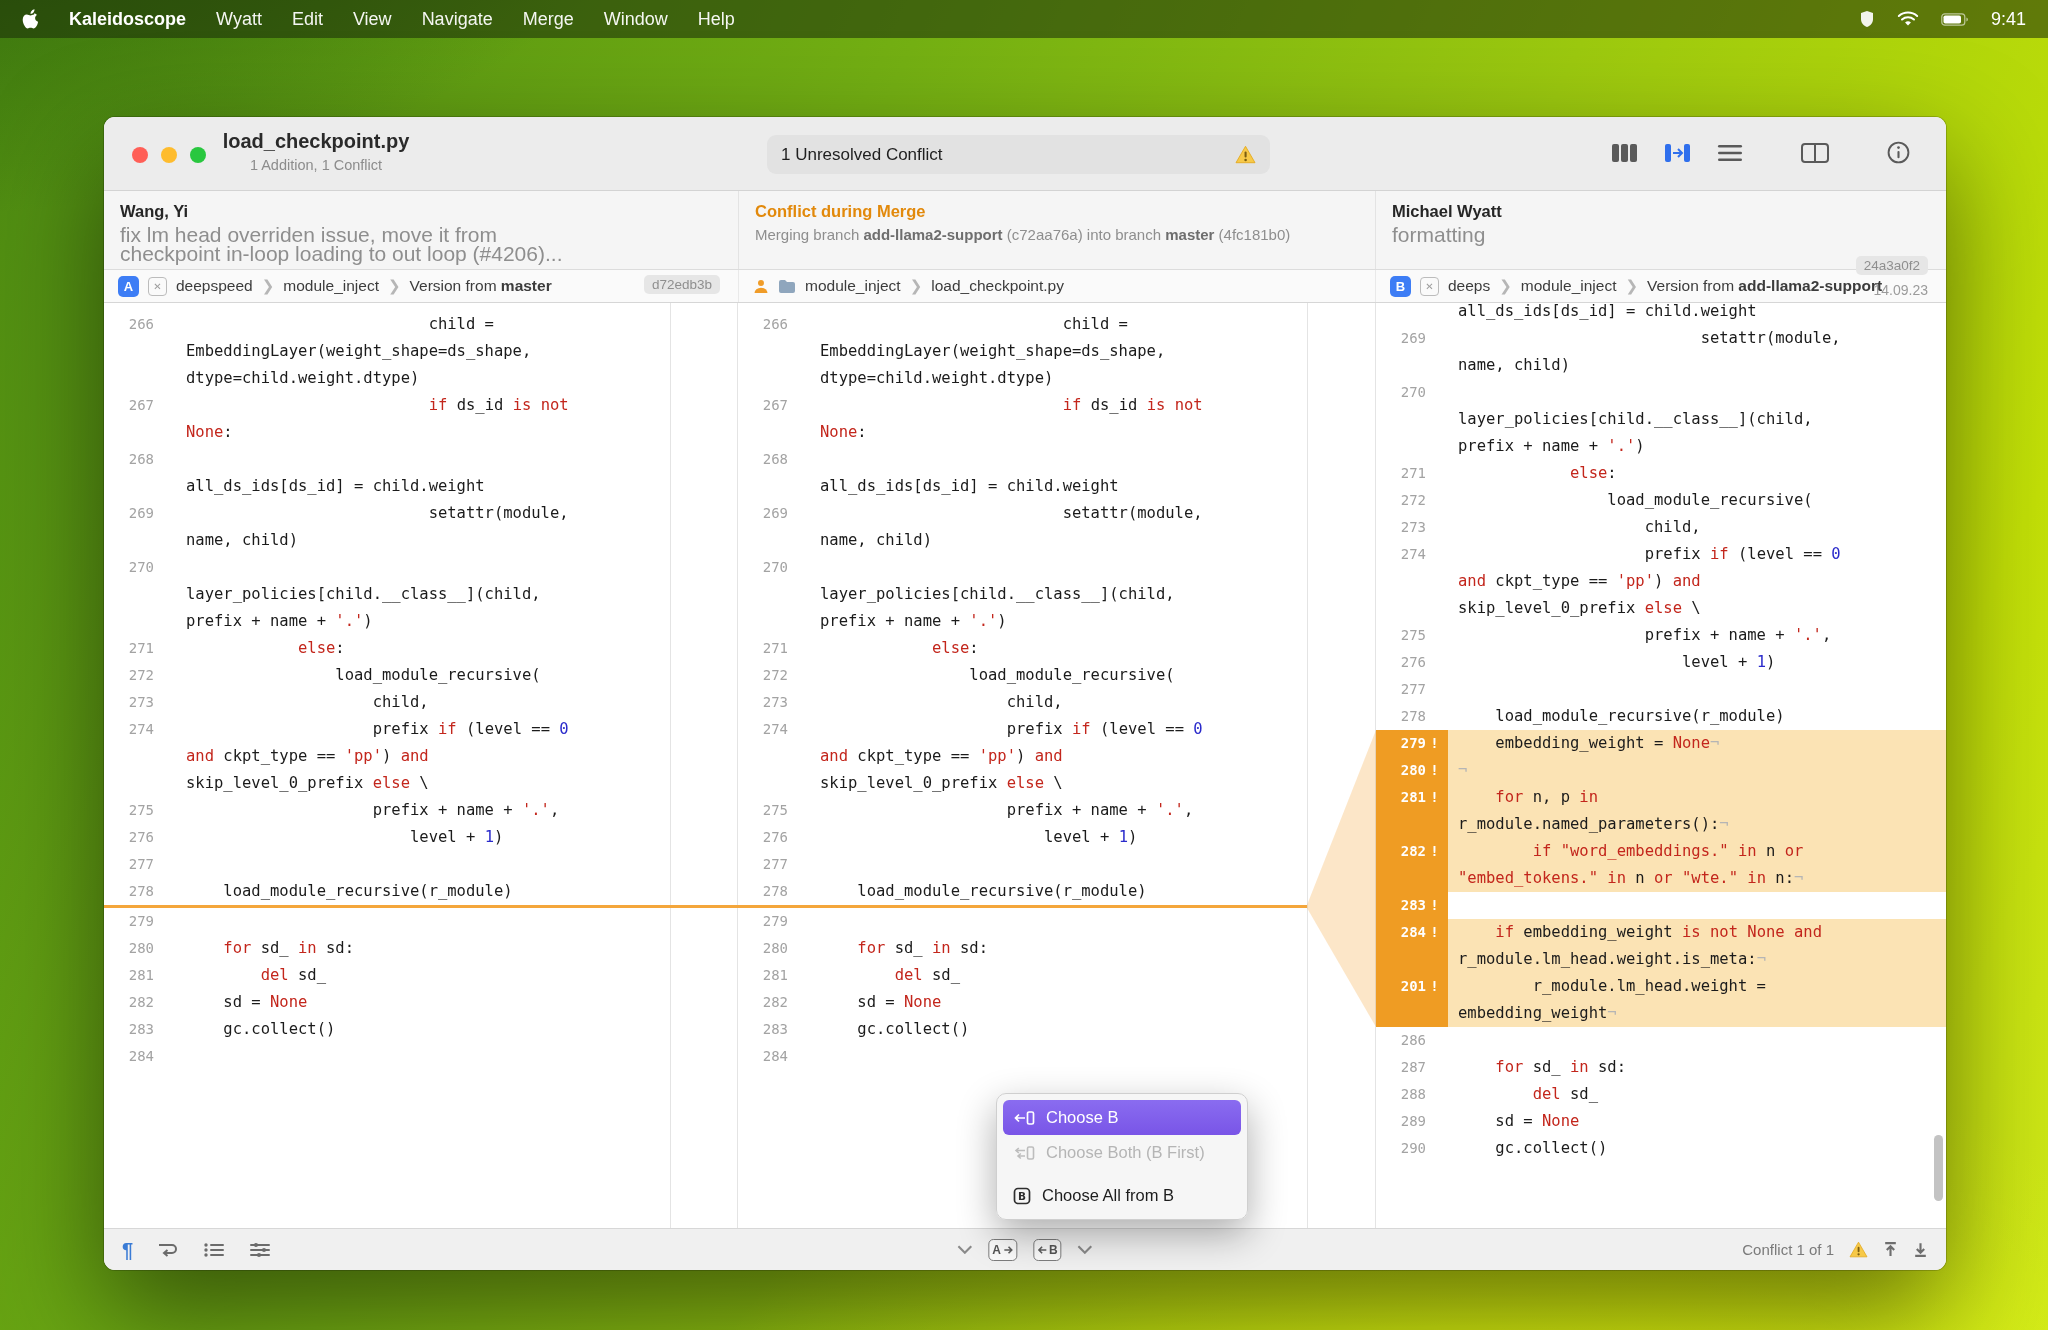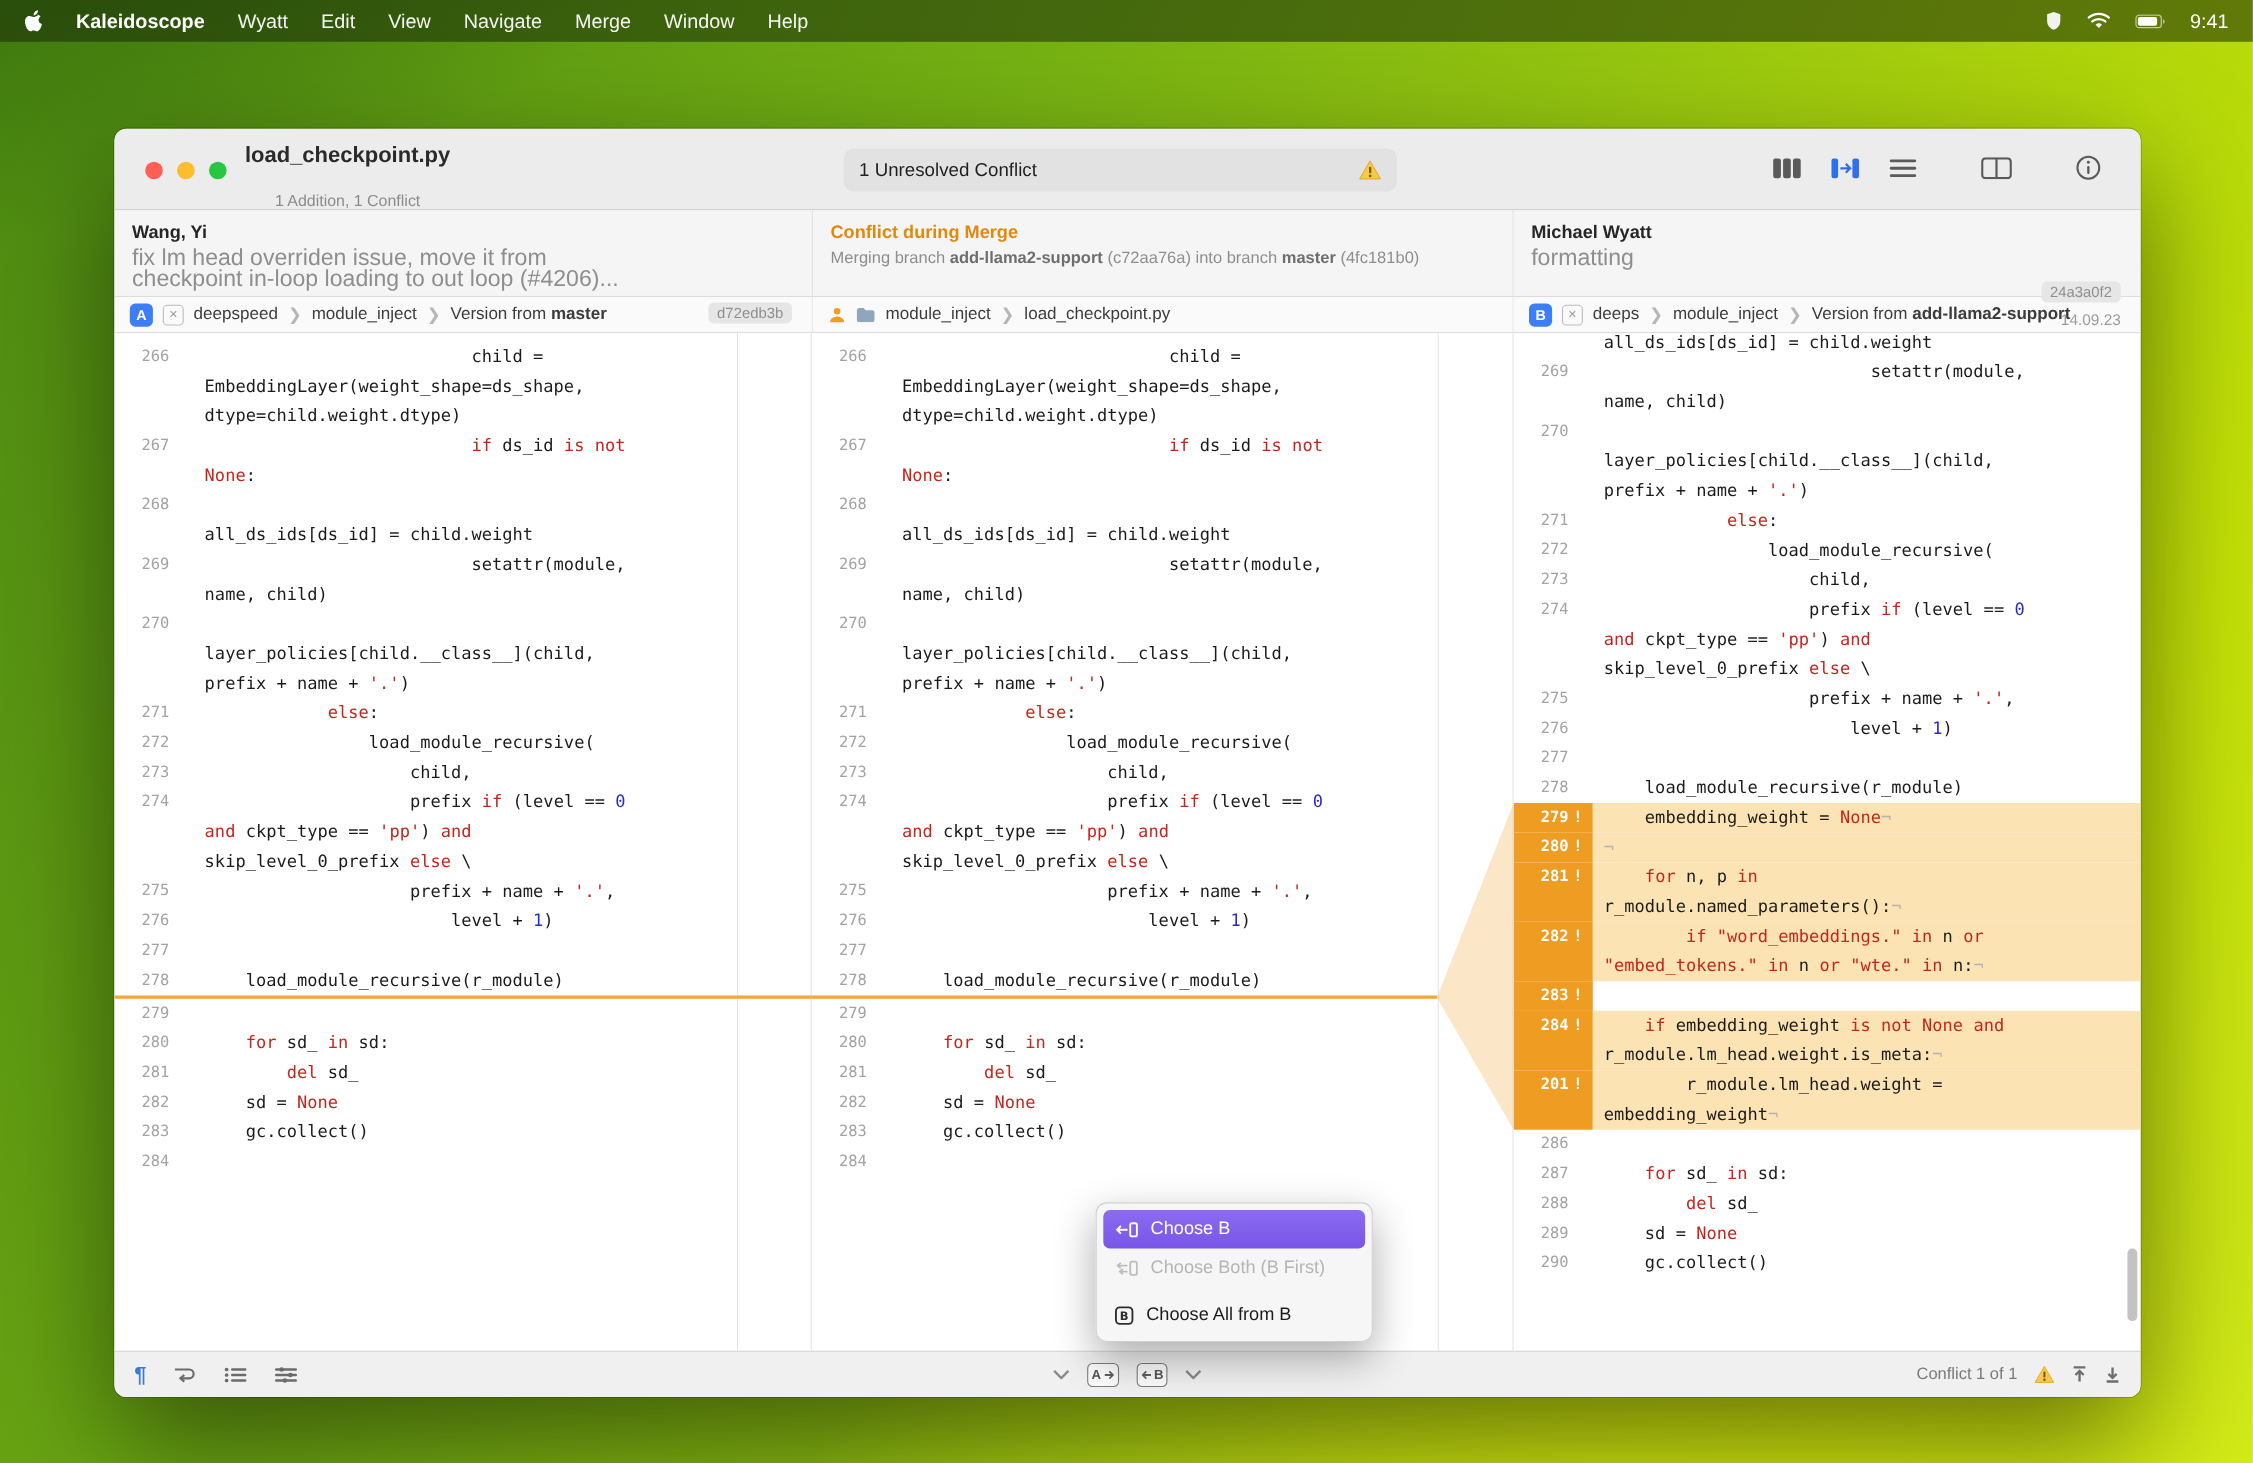--- a/index.html
+++ b/index.html
@@ -25,21 +25,21 @@
   .window { position:absolute; left:104px; top:117px; width:1842px; height:1153px;
     background:#fff; border-radius:11px; overflow:hidden;
     box-shadow:0 45px 110px rgba(0,0,0,.5), 0 0 0 1px rgba(0,0,0,.18); }
 
   .titlebar { height:74px; background:#ececec; border-bottom:1px solid #d3d3d3; position:relative; }
   .tl { position:absolute; left:28px; top:30px; display:flex; gap:13px; }
   .tl span { width:16px; height:16px; border-radius:50%; display:block; }
   .tl .r { background:#ff5f57; } .tl .y { background:#febc2e; } .tl .g { background:#29c73f; }
   .titleblock { position:absolute; left:92px; top:13px; width:240px; text-align:center; }
   .titleblock .t { font-size:20px; font-weight:bold; color:#2a2a2a; }
-  .titleblock .st { font-size:14.5px; color:#8c8c8c; margin-top:22px; }
+  .titleblock .st { font-size:14.5px; color:#8c8c8c; margin-top:4px; }
   .banner { position:absolute; left:663px; top:18px; width:503px; height:39px; background:#e2e2e2;
     border-radius:9px; display:flex; align-items:center; padding:0 14px; font-size:17px; color:#1f1f1f; }
   .banner .warnwrap { margin-left:auto; display:flex; }
   .viewbtns { position:absolute; right:36px; top:24px; display:flex; align-items:center; gap:26px; }
   .viewbtns .gap { width:6px; }
 
   
   .commitrow { height:79px; display:flex; background:#f5f5f5; border-bottom:1px solid #dcdcdc; }
   .ccol { padding:11px 18px 8px 16px; display:flex; gap:12px;flex-direction:column; }
   .ccol1 { width:634px; } .ccol2 { width:637px; border-left:1px solid #e3e3e3; }

